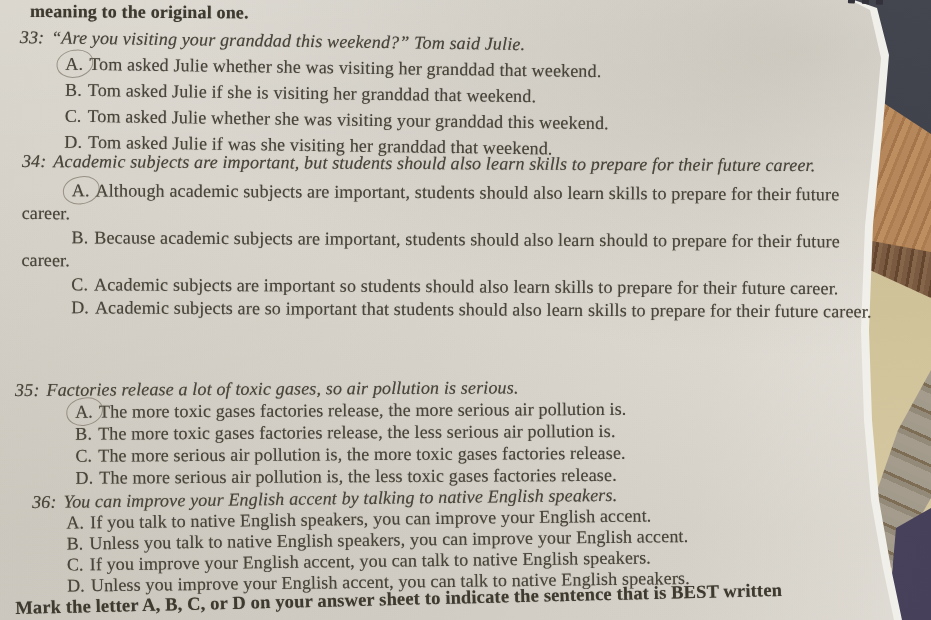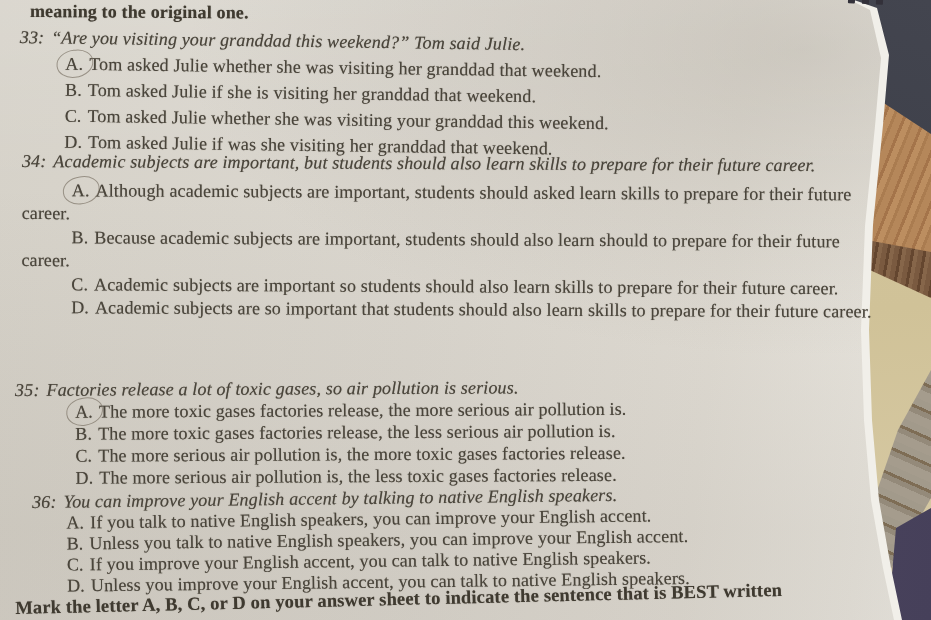--- a/index.html
+++ b/index.html
@@ -93,21 +93,21 @@
   <section class="block b-q33">
     <p class="stem"><span class="qnum">33:</span><span>“Are you visiting your granddad this weekend?” Tom said Julie.</span></p>
     <p class="opt"><span class="letter circled">A.</span><span>Tom asked Julie whether she was visiting her granddad that weekend.</span></p>
     <p class="opt"><span class="letter">B.</span><span>Tom asked Julie if she is visiting her granddad that weekend.</span></p>
     <p class="opt"><span class="letter">C.</span><span>Tom asked Julie whether she was visiting your granddad this weekend.</span></p>
     <p class="opt"><span class="letter">D.</span><span>Tom asked Julie if was she visiting her granddad that weekend.</span></p>
   </section>
 
   <section class="block b-q34">
     <p class="stem"><span class="qnum">34:</span><span>Academic subjects are important, but students should also learn skills to prepare for their future career.</span></p>
-    <p class="opt opt-a"><span class="letter circled">A.</span><span>Although academic subjects are important, students should asked learn skills to prepare for their future career.</span></p>
+    <p class="opt opt-a"><span class="letter circled">A.</span><span>Although academic subjects are important, students should also learn skills to prepare for their future career.</span></p>
     <p class="opt"><span class="letter">B.</span><span>Because academic subjects are important, students should also learn should to prepare for their future career.</span></p>
     <p class="opt"><span class="letter">C.</span><span>Academic subjects are important so students should also learn skills to prepare for their future career.</span></p>
     <p class="opt"><span class="letter">D.</span><span>Academic subjects are so important that students should also learn skills to prepare for their future career.</span></p>
   </section>
 
   <section class="block b-q35">
     <p class="stem"><span class="qnum">35:</span><span>Factories release a lot of toxic gases, so air pollution is serious.</span></p>
     <p class="opt"><span class="letter circled">A.</span><span>The more toxic gases factories release, the more serious air pollution is.</span></p>
     <p class="opt"><span class="letter">B.</span><span>The more toxic gases factories release, the less serious air pollution is.</span></p>
     <p class="opt"><span class="letter">C.</span><span>The more serious air pollution is, the more toxic gases factories release.</span></p>

